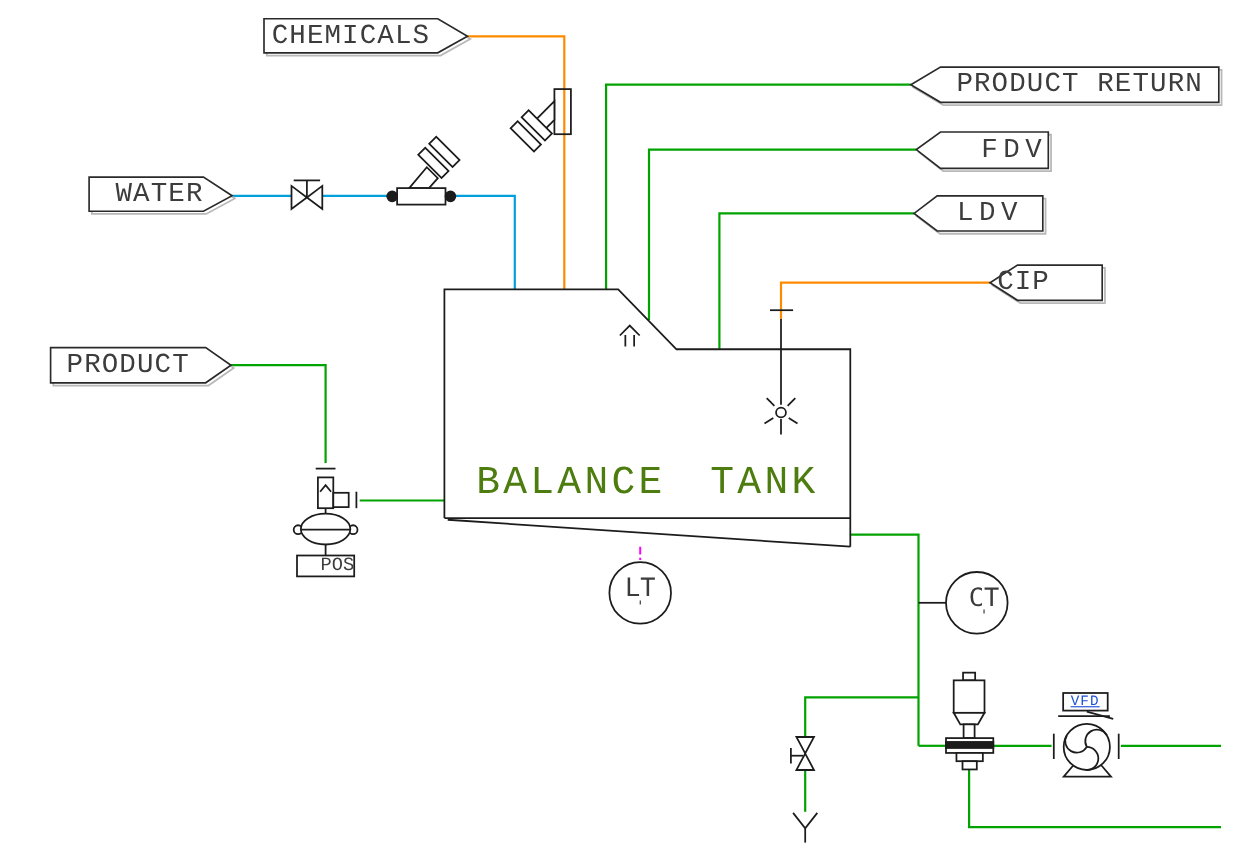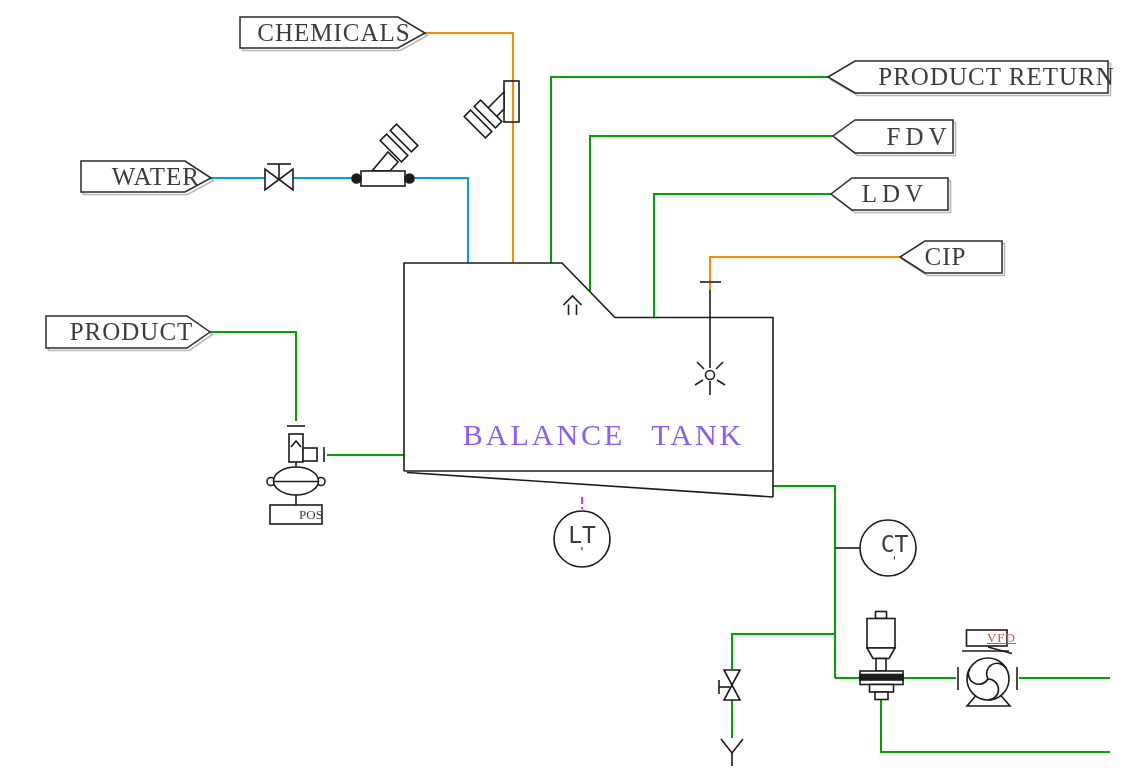--- a/index.html
+++ b/index.html
@@ -1,28 +1,28 @@
 <!DOCTYPE html>
 <html><head>
 <meta charset="utf-8">
 <style>
   html,body{margin:0;padding:0;background:#ffffff;}
   .canvas{position:relative;width:1131px;height:781px;background:#ffffff;overflow:hidden;
           font-family:"DejaVu Sans Mono","Liberation Mono",monospace;}
   svg{position:absolute;left:0;top:0;}
   .lbl{position:absolute;color:#3c3c3c;text-align:center;white-space:nowrap;
-       font-family:Liberation Serif, serif;margin-left:15px;}
+       font-family:Liberation Mono, monospace;}
   .flag-label{font-size:25px;letter-spacing:1px;}
   .flag-label.short{letter-spacing:5px;}
-  .tank-title{font-size:30px;letter-spacing:3px;word-spacing:16px;color:#8b5cf6;}
+  .tank-title{font-size:36px;letter-spacing:3px;word-spacing:16px;color:#4d7c0f;}
   .inst{position:absolute;text-align:center;color:#3c3c3c;}
   .inst .big{display:block;font-size:23px;line-height:23px;}
   .inst .sub{display:block;font-size:13px;line-height:10px;}
-  .small-box-label{font-size:13px;color:#3c3c3c;}
-  .vfd-label{font-size:13px;letter-spacing:1px;text-decoration:underline;color:#ef4444;}
+  .small-box-label{font-size:17px;color:#3c3c3c;text-align:right;}
+  .vfd-label{font-size:13px;letter-spacing:1px;text-decoration:underline;color:#1d4ed8;}
 </style>
 </head>
 <body>
 
 <div class="canvas">
 
 <svg width="1131" height="781" viewBox="0 0 1131 781">
 
   <g fill="none" stroke-width="2" stroke="#00a300">
     <polyline points="828,77 551,77 551,263"></polyline>
@@ -182,22 +182,22 @@
       <polygon points="948,178 852,178 831,194 852,210 948,210"></polygon>
       <polygon points="1002,241 925,241 900,257 925,273 1002,273"></polygon>
     </g>
   </g>
 </svg>
 
 <div class="lbl flag-label" style="left:240px;top:17px;width:158px;line-height:31px;">CHEMICALS</div>
 <div class="lbl flag-label" style="left:81px;top:161px;width:104px;line-height:31px;text-align:right;">WATER</div>
 <div class="lbl flag-label" style="left:855px;top:61px;width:253px;line-height:32px;">PRODUCT RETURN</div>
 <div class="lbl flag-label" style="left:46px;top:316px;width:141px;line-height:32px;">PRODUCT</div>
-<div class="lbl flag-label short" style="left:855px;top:120px;width:98px;line-height:33px;">FDV</div>
-<div class="lbl flag-label short" style="left:832px;top:178px;width:96px;line-height:32px;">LDV</div>
+<div class="lbl flag-label short" style="left:873px;top:120px;width:98px;line-height:33px;">FDV</div>
+<div class="lbl flag-label short" style="left:852px;top:178px;width:96px;line-height:32px;">LDV</div>
 <div class="lbl flag-label" style="left:892px;top:241px;width:77px;line-height:32px;">CIP</div>
 
 <div class="lbl tank-title" style="left:404px;top:418px;width:369px;">BALANCE TANK</div>
 
 <div class="inst" style="left:554px;top:524px;width:56px;">
   <span class="big">LT</span>
   <span class="sub">'</span>
 </div>
 <div class="inst" style="left:860px;top:533px;width:69px;">
   <span class="big">CT</span>

